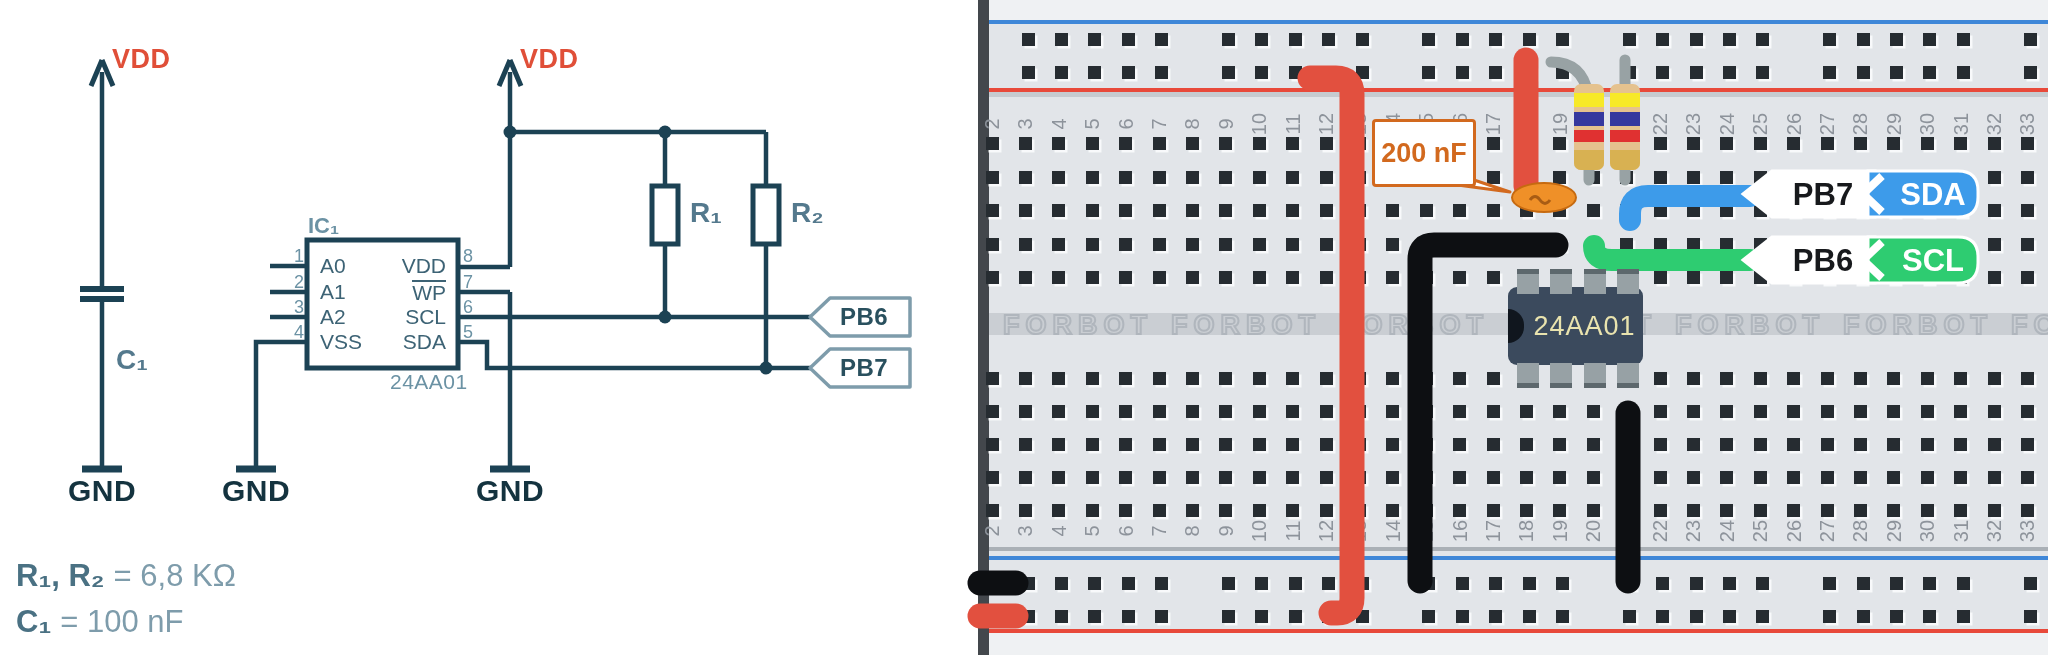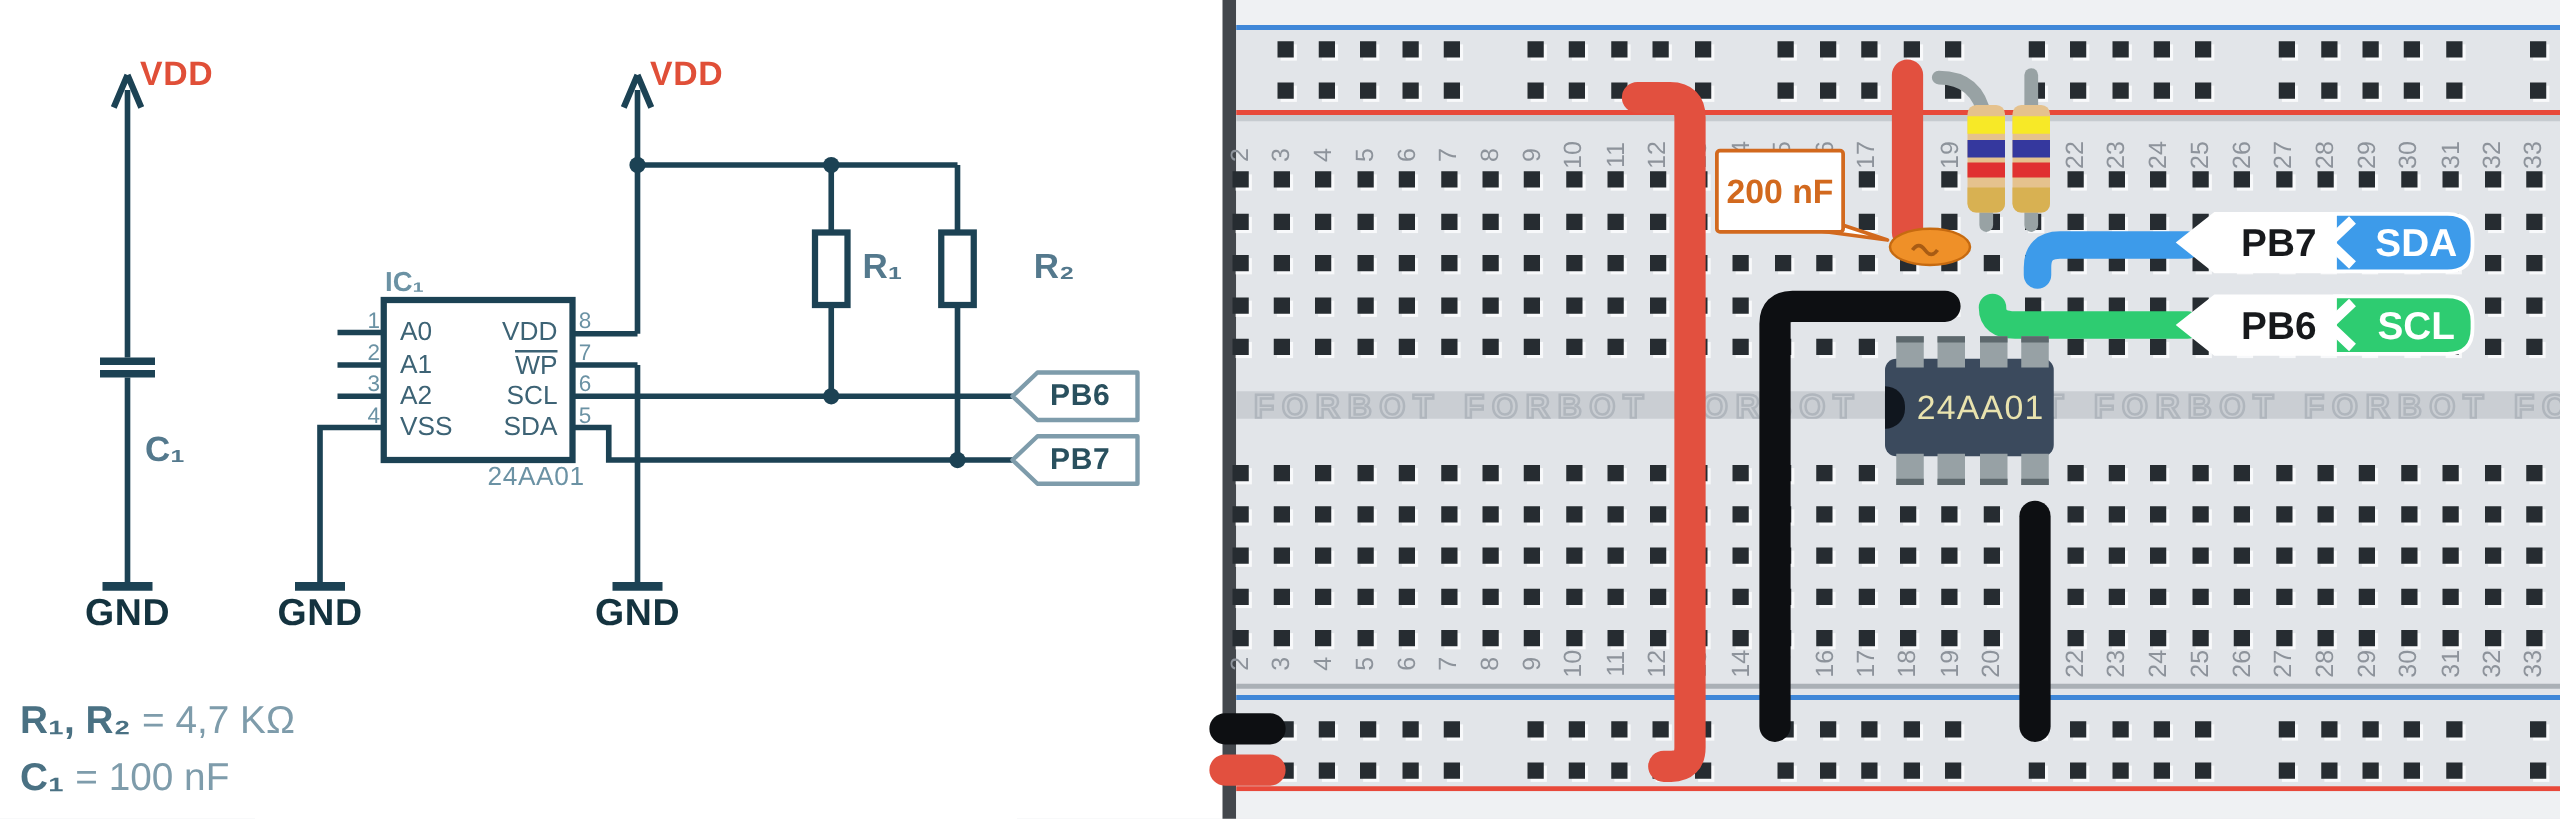--- a/index.html
+++ b/index.html
@@ -85,21 +85,21 @@
   </g>
 </svg>
 
 <div class="abs vdd-label" style="left:112px;top:44px;">VDD</div>
 <div class="abs vdd-label" style="left:520px;top:44px;">VDD</div>
 <div class="abs gnd-label" style="left:52px;top:474px;">GND</div>
 <div class="abs gnd-label" style="left:206px;top:474px;">GND</div>
 <div class="abs gnd-label" style="left:460px;top:474px;">GND</div>
 <div class="abs comp-label" style="left:116px;top:344px;">C₁</div>
 <div class="abs comp-label" style="left:690px;top:197px;">R₁</div>
-<div class="abs comp-label" style="left:791px;top:197px;margin-left:36px;">R₂</div>
+<div class="abs comp-label" style="left:791px;top:197px;">R₂</div>
 <div class="abs des-label" style="left:308px;top:213px;">IC₁</div>
 <div class="abs part-label" style="left:390px;top:370px;">24AA01</div>
 
 <div class="pin-name" style="left:320px;top:254px;">A0</div>
 <div class="pin-name" style="left:320px;top:280px;">A1</div>
 <div class="pin-name" style="left:320px;top:305px;">A2</div>
 <div class="pin-name" style="left:320px;top:330px;">VSS</div>
 <div class="pin-name right" style="left:380px;top:254px;">VDD</div>
 <div class="pin-name right" style="left:380px;top:280px;"><span class="ov">WP</span></div>
 <div class="pin-name right" style="left:380px;top:305px;">SCL</div>
@@ -111,21 +111,21 @@
 <div class="pin-num left" style="left:278px;top:322px;">4</div>
 <div class="pin-num" style="left:463px;top:246px;">8</div>
 <div class="pin-num" style="left:463px;top:272px;">7</div>
 <div class="pin-num" style="left:463px;top:297px;">6</div>
 <div class="pin-num" style="left:463px;top:322px;">5</div>
 
 <div class="abs tag-text" style="left:840px;top:303px;">PB6</div>
 <div class="abs tag-text" style="left:840px;top:354px;">PB7</div>
 
 <div class="abs note" style="left:16px;top:558px;">
-  <span class="nb">R₁, R₂</span><span class="nv">= 4,7 KΩ</span>
+  <span class="nb">R₁, R₂</span><span class="nv">= 6,8 KΩ</span>
 </div>
 <div class="abs note" style="left:16px;top:604px;">
   <span class="nb">C₁</span><span class="nv">= 100 nF</span>
 </div>
 
 <div class="abs" style="left:978px;top:0;width:11px;height:655px;background:#43474c;"></div>
 <div class="abs" style="left:989px;top:0;width:1059px;height:655px;background:#e2e5e9;"></div>
 <div class="abs" style="left:989px;top:0;width:1059px;height:20px;background:#eff1f3;"></div>
 <div class="abs" style="left:989px;top:20px;width:1059px;height:4px;background:#3f87d8;"></div>
 <div class="abs" style="left:989px;top:88px;width:1059px;height:4px;background:#e8493a;"></div>

